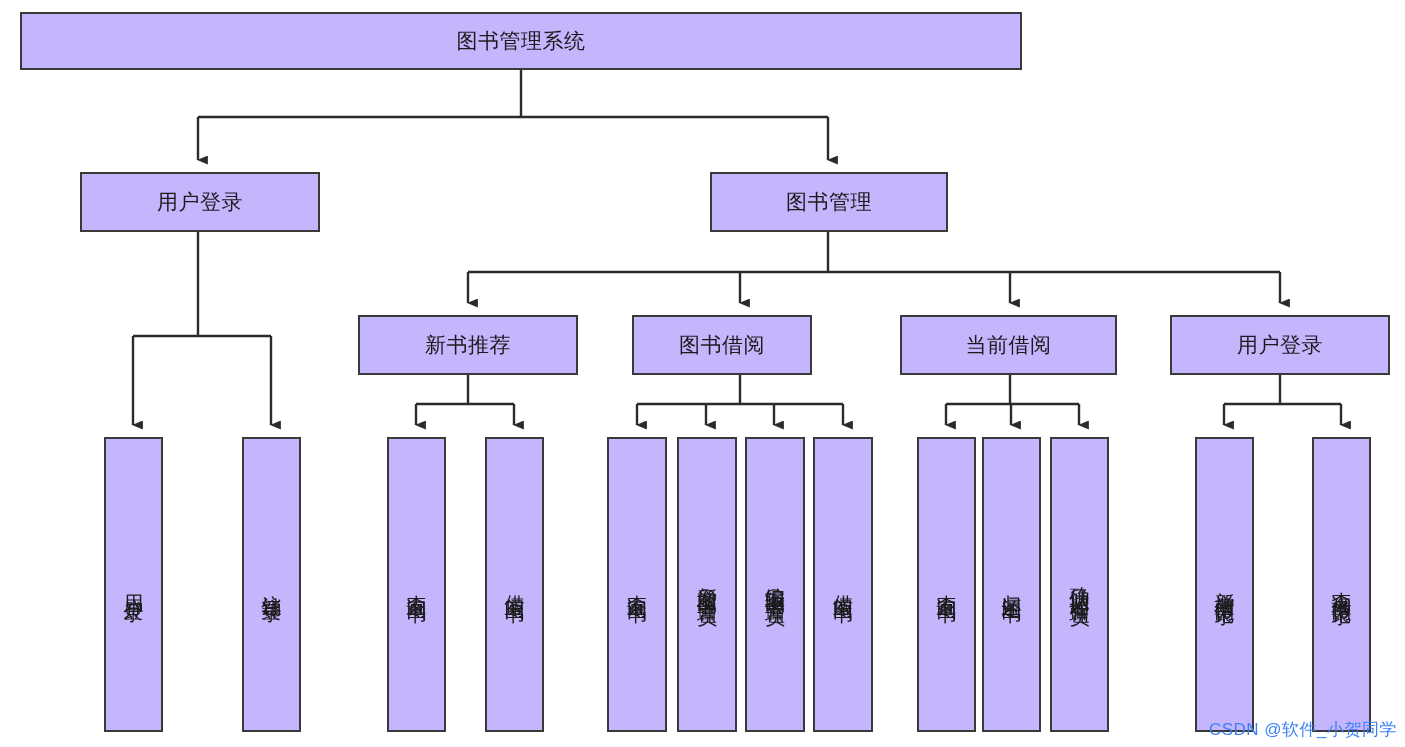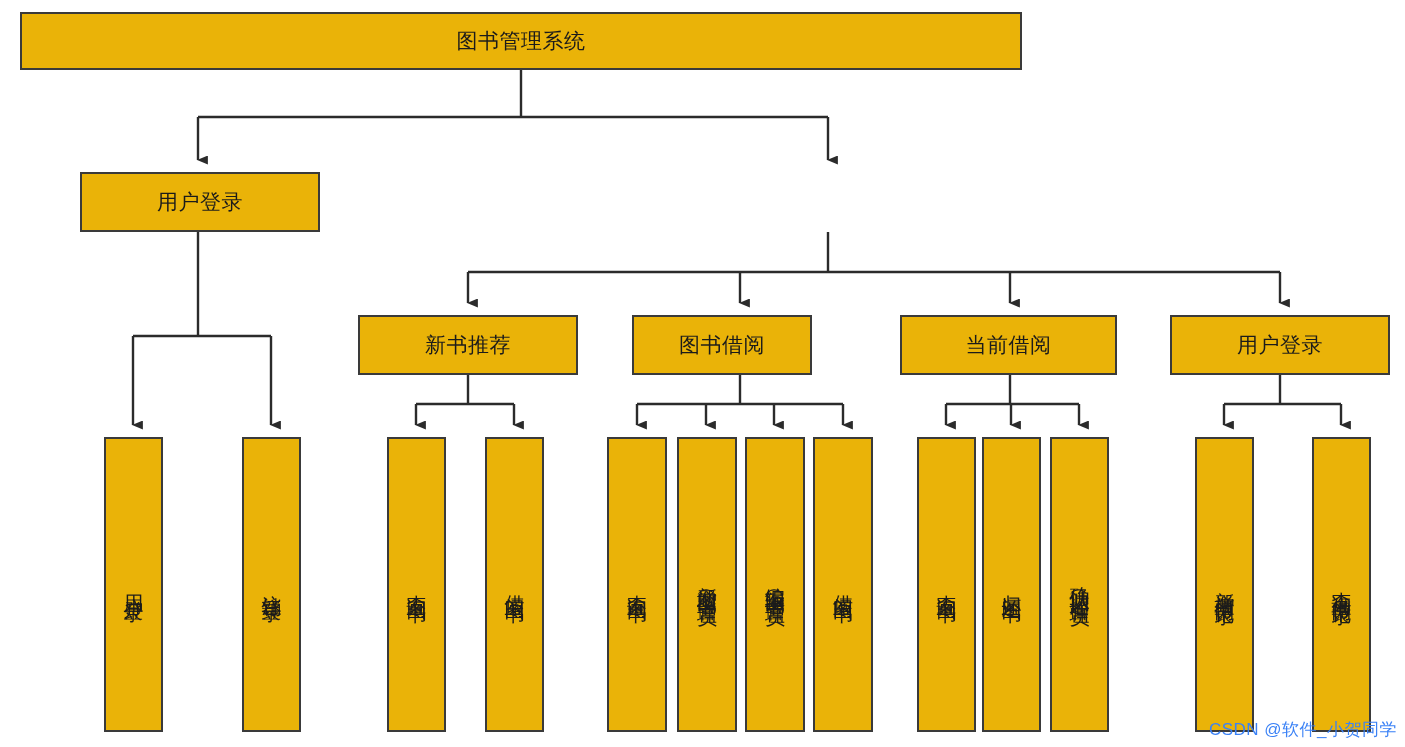--- a/index.html
+++ b/index.html
@@ -21,21 +21,21 @@
     position: absolute;
     left: 0;
     top: 0;
     width: 1405px;
     height: 747px;
     pointer-events: none;
   }
   .node {
     position: absolute;
     box-sizing: border-box;
-    background: #eab308;
+    background: #c4b5fd;
     border: 2px solid #3a3a3a;
     display: flex;
     align-items: center;
     justify-content: center;
     color: #1b1b1b;
   }
   .node .label {
     font-size: 21px;
     line-height: 1.18;
     letter-spacing: 0.5px;
@@ -117,20 +117,23 @@
     </g>
   </svg>
 
   <div class="node" style="left:20px; top:12px; width:1002px; height:58px;">
     <span class="label">图书管理系统</span>
   </div>
 
   <div class="node" style="left:80px; top:172px; width:240px; height:60px;">
     <span class="label">用户登录</span>
   </div>
+  <div class="node" style="left:710px; top:172px; width:238px; height:60px;">
+    <span class="label">图书管理</span>
+  </div>
 
   <div class="node" style="left:358px; top:315px; width:220px; height:60px;">
     <span class="label">新书推荐</span>
   </div>
   <div class="node" style="left:632px; top:315px; width:180px; height:60px;align-items:center;">
     <span class="label">图书借阅</span>
   </div>
   <div class="node" style="left:900px; top:315px; width:217px; height:60px;">
     <span class="label">当前借阅</span>
   </div>

